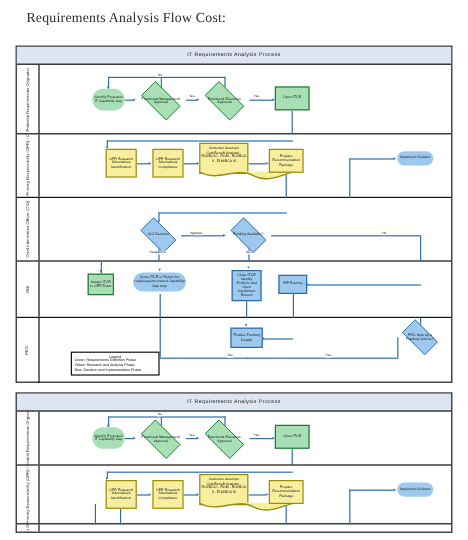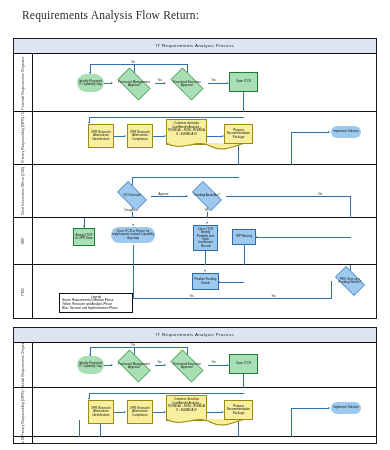--- a/index.html
+++ b/index.html
@@ -145,21 +145,21 @@
     padding:1.5px 2px;z-index:6;
   }
   .legend .lg-title{text-align:center;font-size:3px;line-height:3.6px;color:#111;}
   .legend .lg-row{font-size:3px;line-height:3.8px;color:#111;white-space:nowrap;}
 </style>
 </head>
 <body>
 
 <div class="page">
 
-  <div class="doc-title">Requirements Analysis Flow Return:</div>
+  <div class="doc-title">Requirements Analysis Flow Cost:</div>
 
   <div class="chart chart-1">
     <div class="chart-head">IT Requirements Analysis Process</div>
     <div class="lanes">
 
       <div class="lane" style="height:58px;">
         <div class="lane-label">
           <span>Potential Requirements Originator</span>
         </div>
         <div class="lane-body">

